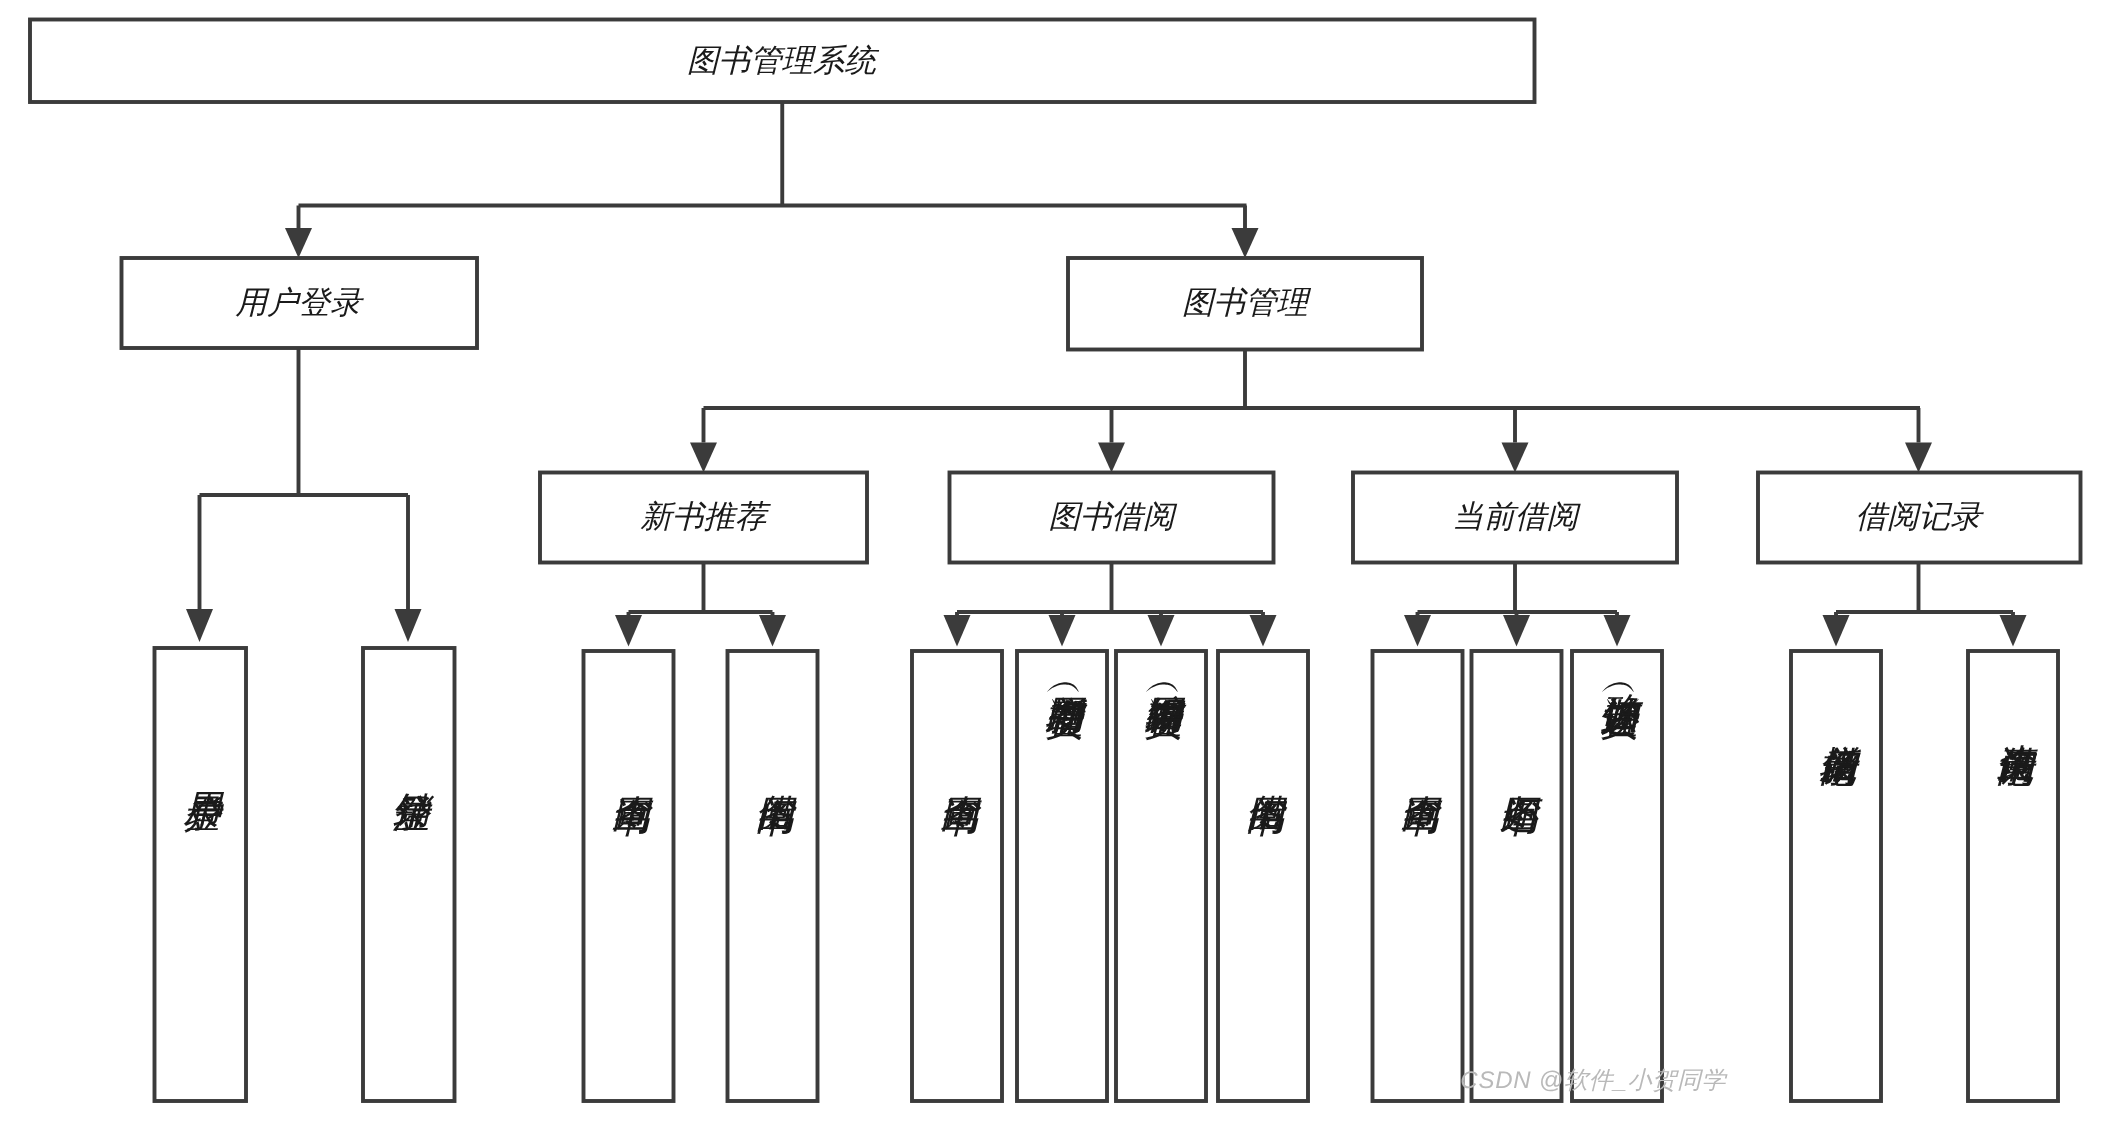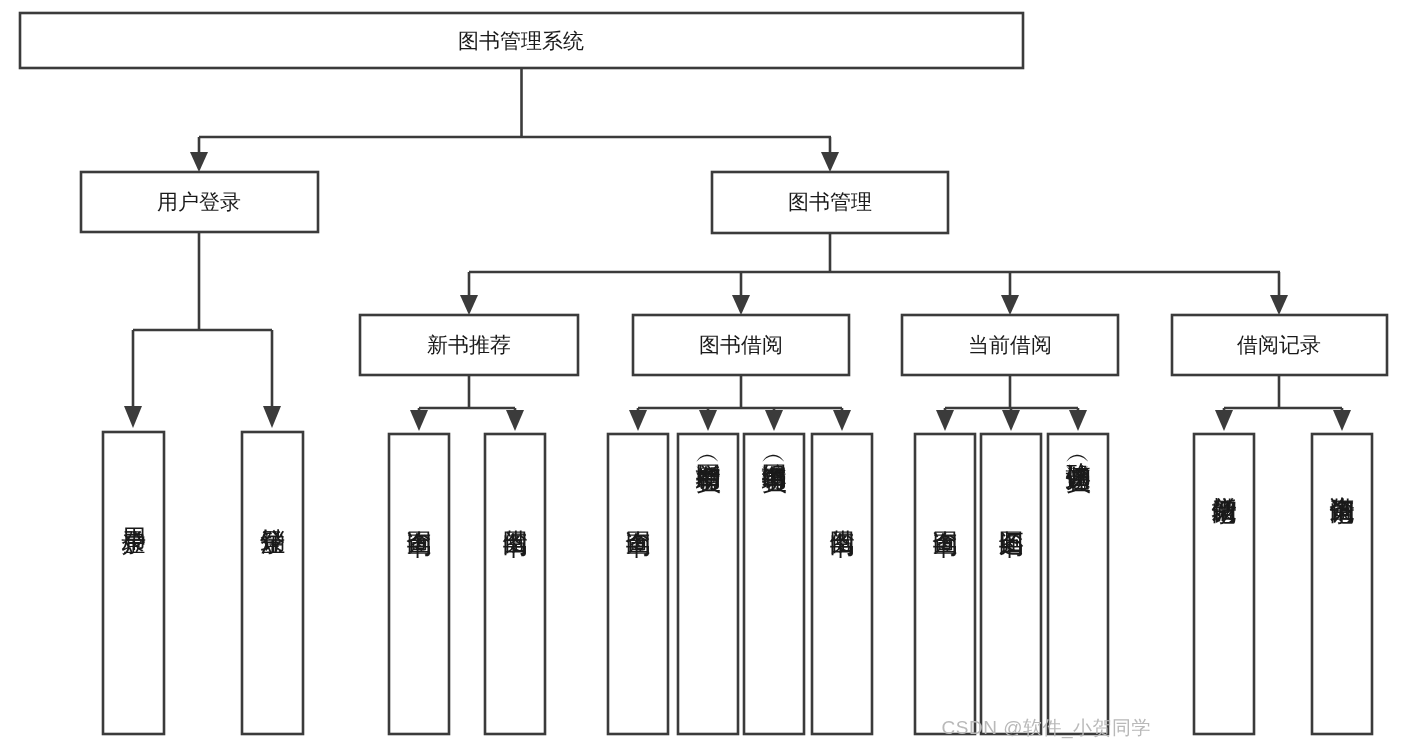--- a/index.html
+++ b/index.html
@@ -11,20 +11,21 @@
     width: 1405px;
     height: 747px;
     font-family: "Liberation Sans", "DejaVu Sans", sans-serif;
     overflow: hidden;
     position: relative;
   }
   #diagram-root {
     position: relative;
     width: 1159px;
     height: 747px;
+    font-style: italic;
   }
   svg.flow {
     position: absolute;
     left: 0;
     top: 0;
     width: 1405px;
     height: 747px;
     display: block;
   }
   .node-rect {
@@ -62,23 +63,23 @@
     font-family: "Liberation Sans", "DejaVu Sans", sans-serif;
     font-size: 25px;
     line-height: 1.02;
     letter-spacing: 1px;
     color: #1a1a1a;
     white-space: nowrap;
   }
   .watermark {
     position: absolute;
     right: 8px;
-    bottom: 6px;
-    font-family: "Liberation Sans", "DejaVu Sans", sans-serif;
-    font-size: 19px;
+    bottom: 16px;
+    font-family: "Liberation Sans", "DejaVu Sans", sans-serif;
+    font-size: 16px;
     color: #b9b9b9;
     white-space: nowrap;
     letter-spacing: 0.5px;
   }
 </style>
 </head>
 <body>
 
 <div id="diagram-root">
 

